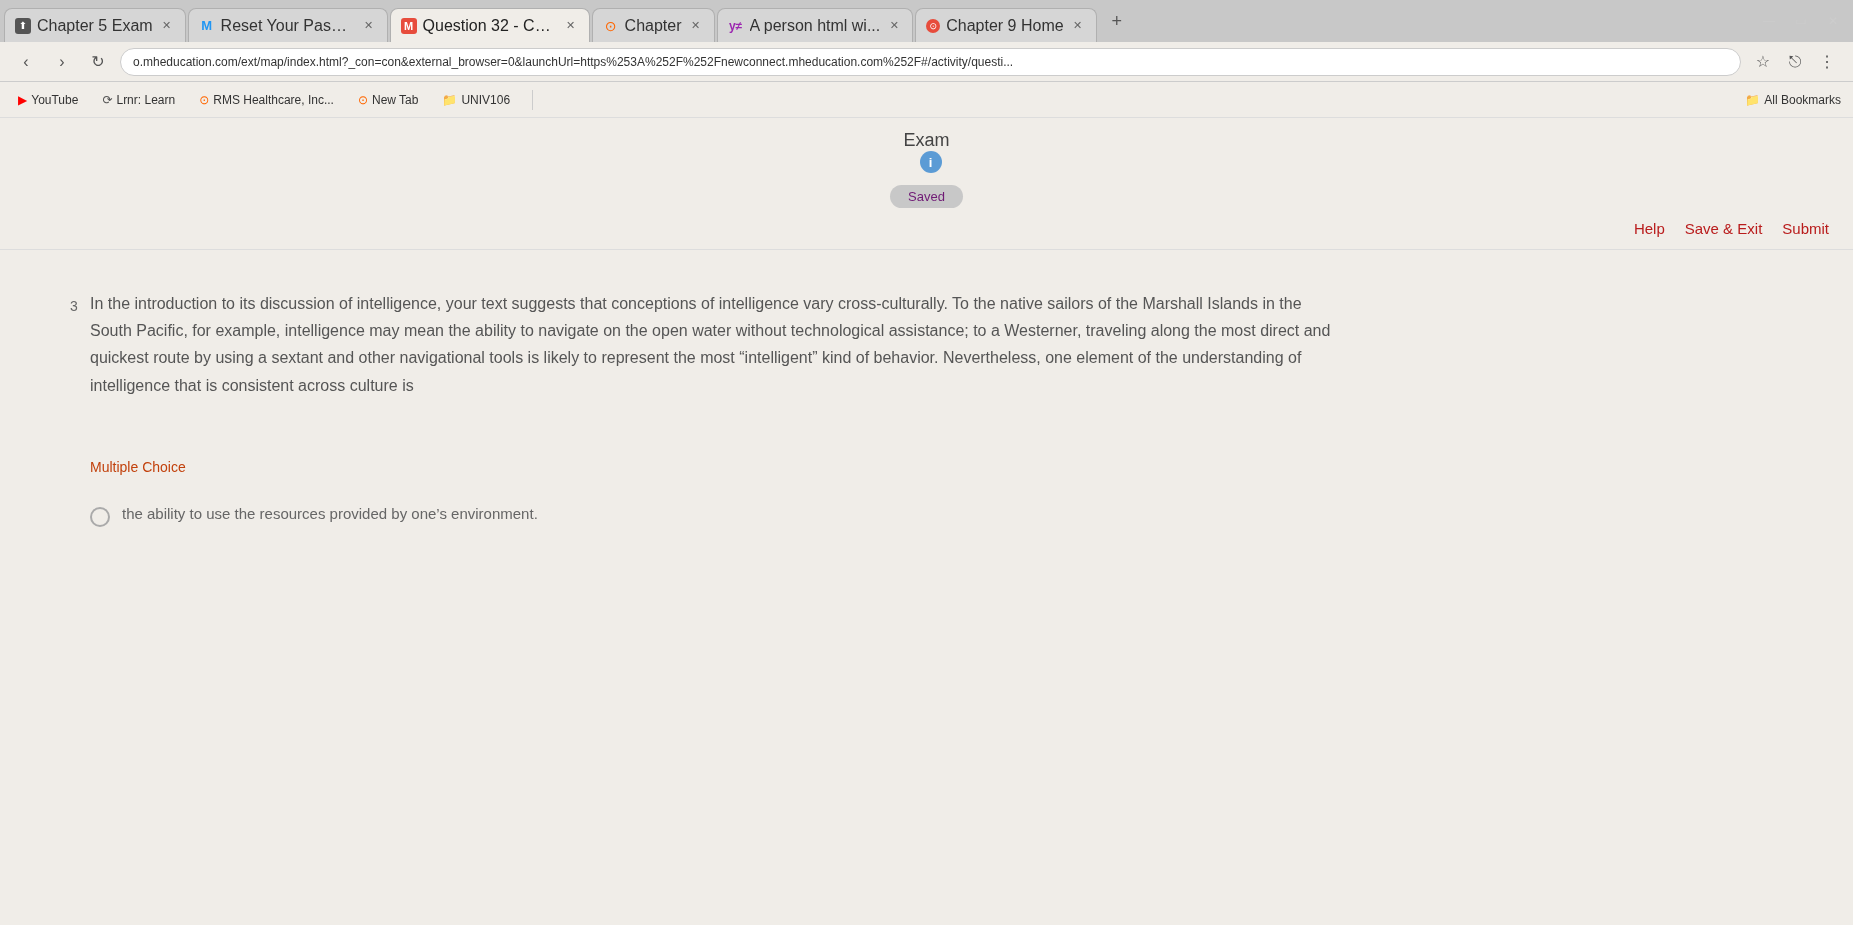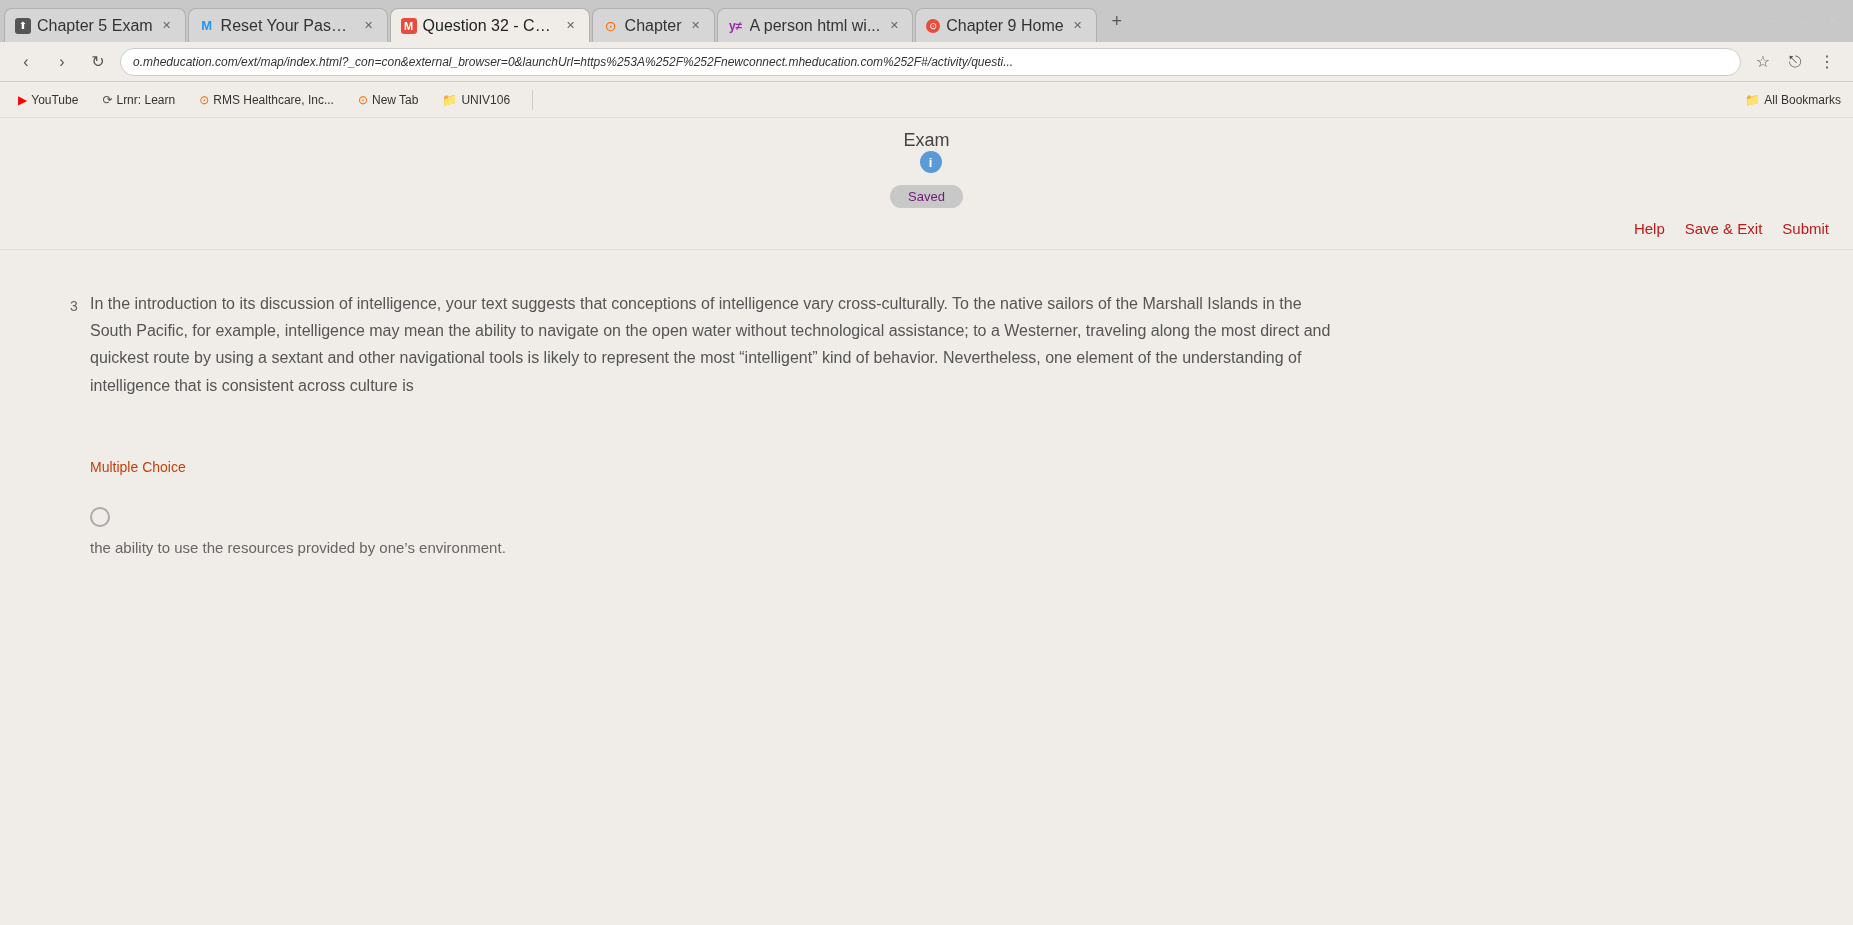--- a/index.html
+++ b/index.html
@@ -122,21 +122,20 @@
       border: 1px solid #ccc;
       border-radius: 14px;
       padding: 0 12px;
       font-size: 12px;
       color: #333;
       display: flex;
       align-items: center;
       overflow: hidden;
       text-overflow: ellipsis;
       white-space: nowrap;
-      font-style: italic;
     }
 
     .nav-btn {
       width: 28px;
       height: 28px;
       display: flex;
       align-items: center;
       justify-content: center;
       font-size: 16px;
       color: #555;
@@ -267,21 +266,20 @@
     }
 
     .answer-option {
       display: flex;
       align-items: flex-start;
       gap: 12px;
       margin-bottom: 32px;
       font-size: 15px;
       color: #666;
       cursor: pointer;
-      flex-direction: column;
     }
 
     .radio-btn {
       width: 20px;
       height: 20px;
       border-radius: 50%;
       border: 2px solid #aaa;
       flex-shrink: 0;
       margin-top: 2px;
       display: flex;

